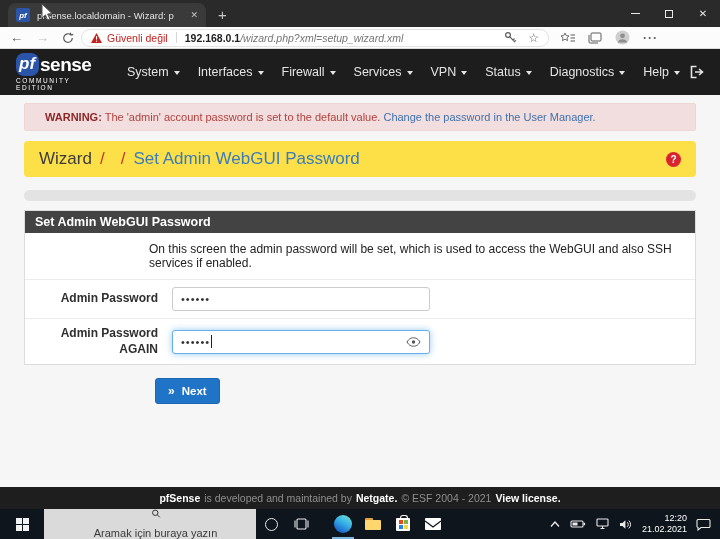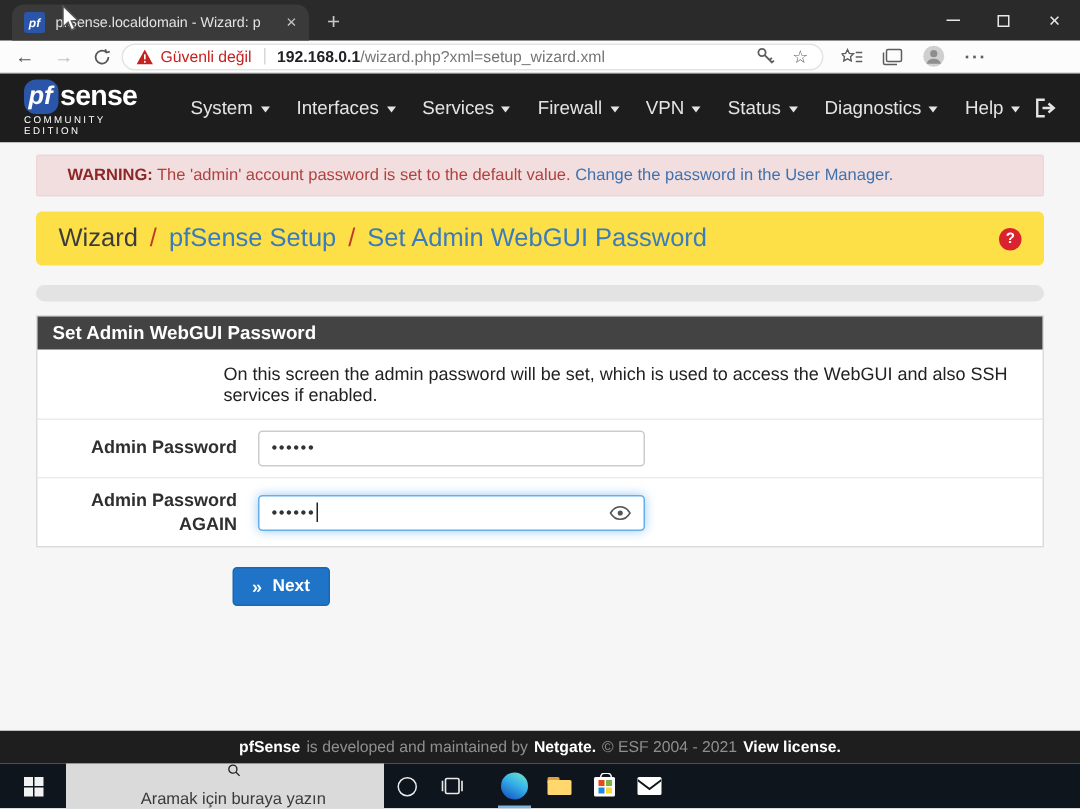--- a/index.html
+++ b/index.html
@@ -22,21 +22,21 @@
 
   
   .toolbar { height:22px; background:#fcfcfc; border-bottom:1px solid #dcdcdc; display:flex; align-items:center; padding:0 10px; }
   .navarrow { font-size:13px; color:#565656; margin-right:13px; line-height:1; }
   .navarrow.disabled { color:#c3c3c3; }
   .omnibox { width:468px; height:18px; border:1px solid #e3e3e3; border-radius:10px; background:#fff;
              display:flex; align-items:center; padding:0 9px; margin-left:7px; }
   .sec-warn-text { color:#c5221f; font-size:10.5px; margin-left:5px; white-space:nowrap; }
   .url-div { width:1px; height:11px; background:#d6d6d6; margin:0 8px; }
   .url-host { color:#202124; font-size:10.5px; font-weight:bold; white-space:nowrap; }
-  .url-path { color:#757575; font-size:10.5px; white-space:nowrap; }
+  .url-path { color:#757575; font-size:10.5px; white-space:nowrap;font-style:italic; }
   .boxicons { margin-left:auto; display:flex; align-items:center; gap:11px; }
   .star { color:#5d5d5d; font-size:12px; line-height:1; }
   .tbicons { display:flex; align-items:center; gap:13px; margin-left:12px; }
   .more-dots { color:#5d5d5d; font-size:12px; font-weight:bold; letter-spacing:1px; }
 
   
   .pfheader { height:46px; background:#1d1d1d; display:flex; align-items:center; padding:0 16px; }
   .brand { margin-right:16px; }
   .brandline { display:flex; align-items:center; }
   .pfball { background:#2b55a8; color:#fff; font-style:italic; font-weight:bold; font-size:17px;
@@ -196,25 +196,25 @@
     <div class="mainnav">
       <div class="navitem">
           <span>System</span>
           <span class="caret"></span>
         </div>
       <div class="navitem">
           <span>Interfaces</span>
           <span class="caret"></span>
         </div>
       <div class="navitem">
+          <span>Firewall</span>
+          <span class="caret"></span>
+        </div>
+      <div class="navitem">
           <span>Services</span>
-          <span class="caret"></span>
-        </div>
-      <div class="navitem">
-          <span>Firewall</span>
           <span class="caret"></span>
         </div>
       <div class="navitem">
           <span>VPN</span>
           <span class="caret"></span>
         </div>
       <div class="navitem">
           <span>Status</span>
           <span class="caret"></span>
         </div>
@@ -239,21 +239,20 @@
 
     <div class="alert">
       <b>WARNING:</b>
       <span>The 'admin' account password is set to the default value.</span>
       <a href="#">Change the password in the User Manager.</a>
     </div>
 
     <div class="breadcrumb">
       <span>Wizard</span>
       <span class="bc-sep">/</span>
-      <span class="bc-link">pfSense Setup</span>
       <span class="bc-sep">/</span>
       <span class="bc-link">Set Admin WebGUI Password</span>
       <span class="helpicon">?</span>
     </div>
 
     <div class="progress">
       <div class="progress-fill" style="width: 66.7%;">
         <span>Step 6 of 9</span>
       </div>
     </div>
@@ -346,15 +345,40 @@
       </div>
     </div>
     <div class="tbslot">
       <div class="mailicon">
         <svg width="16" height="12" viewBox="0 0 16 12">
             <path d="M0 1 L8 7 L16 1" fill="none" stroke="#0f151c" stroke-width="1.3"></path>
           </svg>
       </div>
     </div>
 
+    <div class="tray">
+      <svg width="12" height="8" viewBox="0 0 12 8">
+        <path d="M2 6.5 L6 2 L10 6.5" fill="none" stroke="#eaeaea" stroke-width="1.3"></path>
+      </svg>
+      <svg width="16" height="10" viewBox="0 0 16 10">
+        <rect x="1" y="2" width="12" height="6" rx="1" fill="none" stroke="#eaeaea" stroke-width="1.1"></rect>
+        <rect x="13.5" y="3.8" width="1.6" height="2.4" fill="#eaeaea"></rect>
+        <rect x="2.5" y="3.5" width="5" height="3" fill="#eaeaea"></rect>
+      </svg>
+      <svg width="15" height="12" viewBox="0 0 15 12">
+        <rect x="2" y="1" width="11" height="7" rx="0.8" fill="none" stroke="#eaeaea" stroke-width="1.1"></rect>
+        <path d="M5.5 10.5 H9.5 M7.5 8 V10.5" stroke="#eaeaea" stroke-width="1.1"></path>
+      </svg>
+      <svg width="14" height="11" viewBox="0 0 14 11">
+        <path d="M1 4 H3.4 L6.4 1.3 V9.7 L3.4 7 H1 Z" fill="#eaeaea"></path>
+        <path d="M8.2 3.2 A3 3 0 0 1 8.2 7.8 M9.8 1.6 A5.2 5.2 0 0 1 9.8 9.4" fill="none" stroke="#eaeaea" stroke-width="1"></path>
+      </svg>
+      <div class="clock">
+        <div>12:20</div>
+        <div>21.02.2021</div>
+      </div>
+      <svg width="15" height="13" viewBox="0 0 15 13">
+        <path d="M2 1.5 H13 a1 1 0 0 1 1 1 V8.5 a1 1 0 0 1 -1 1 H5 L2 12 V9.5 a1 1 0 0 1 -1 -1 V2.5 a1 1 0 0 1 1 -1 Z" fill="none" stroke="#eaeaea" stroke-width="1.1"></path>
+      </svg>
+    </div>
   </div>
 
 </div>
 
 </body></html>

